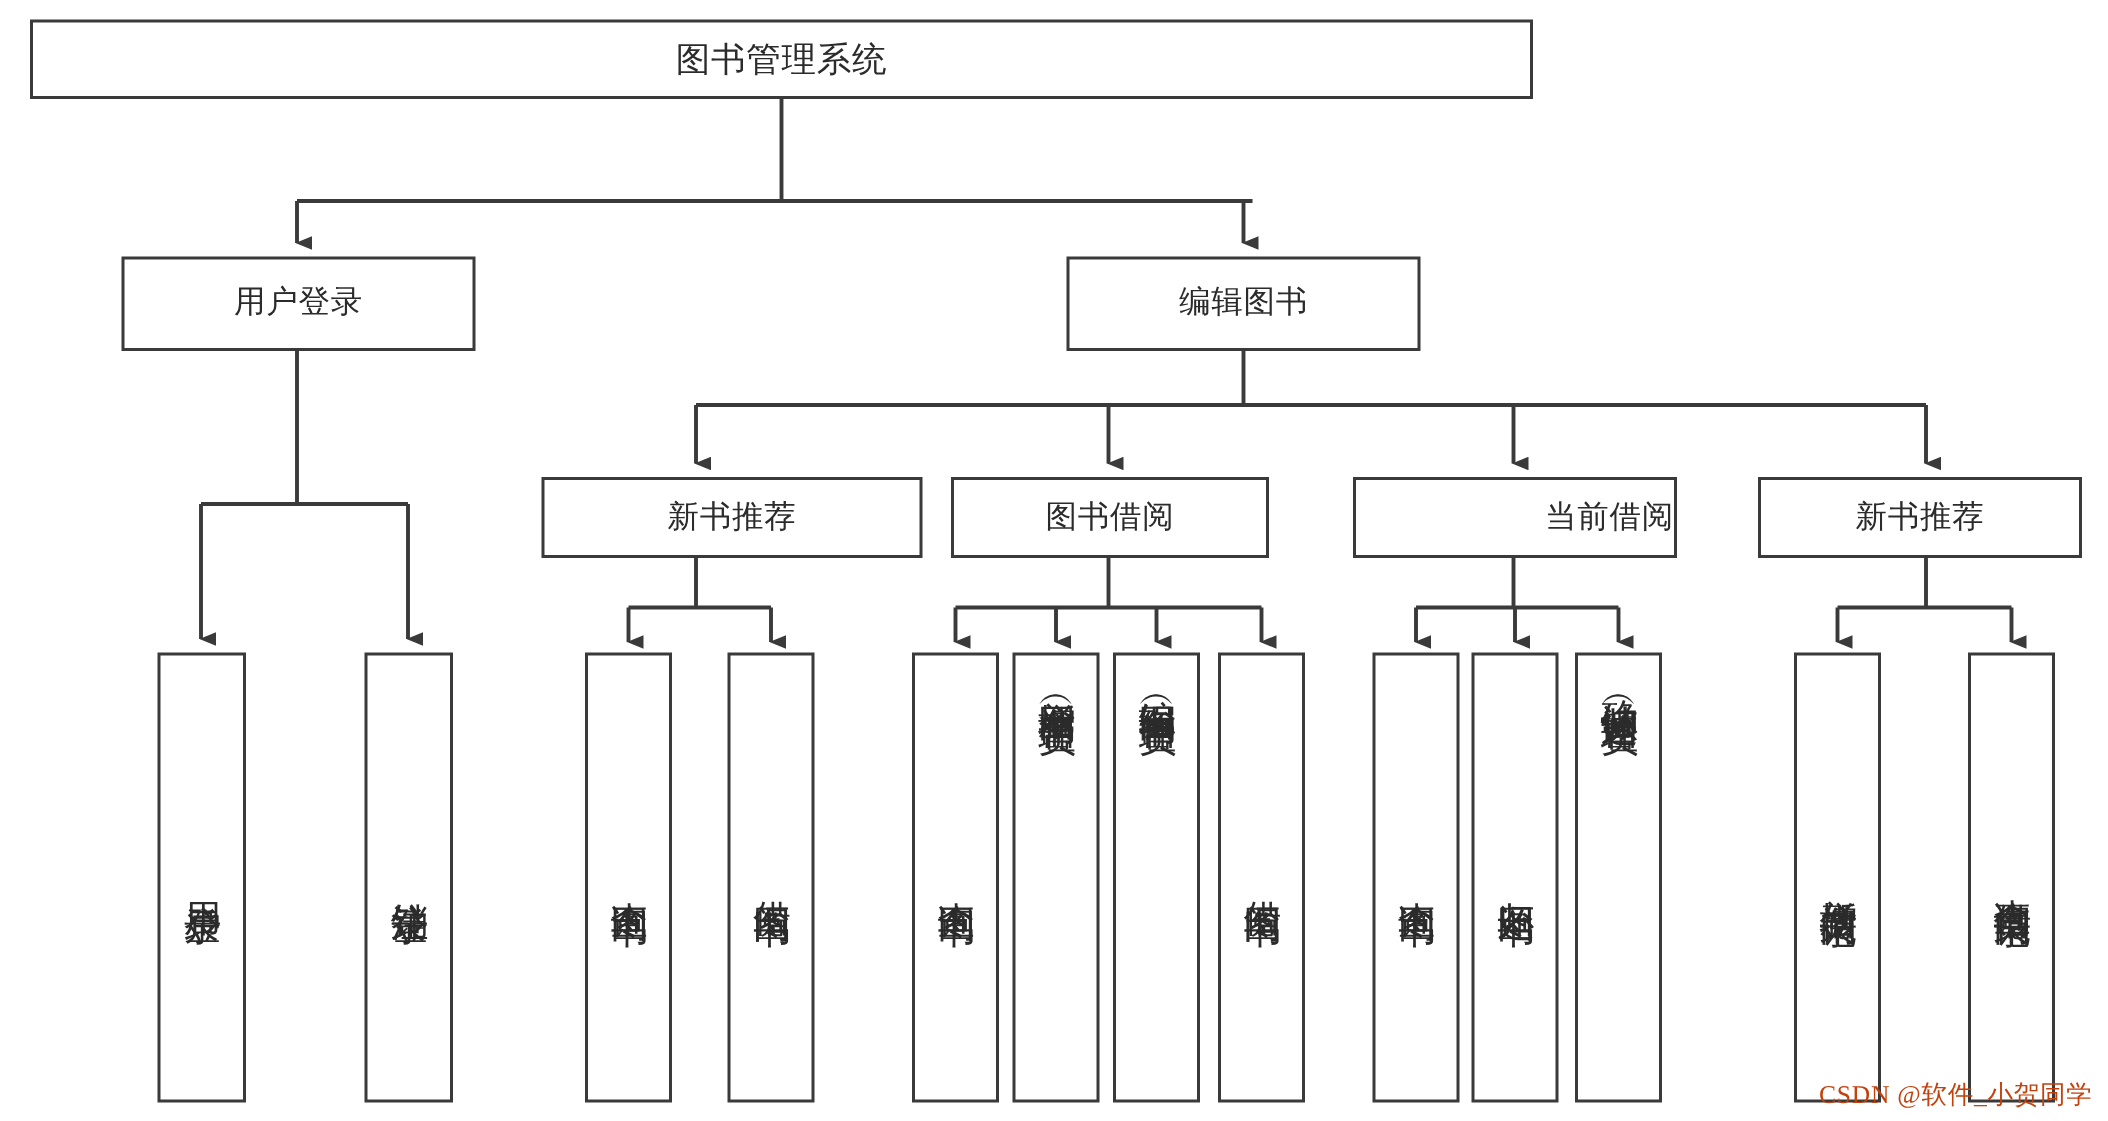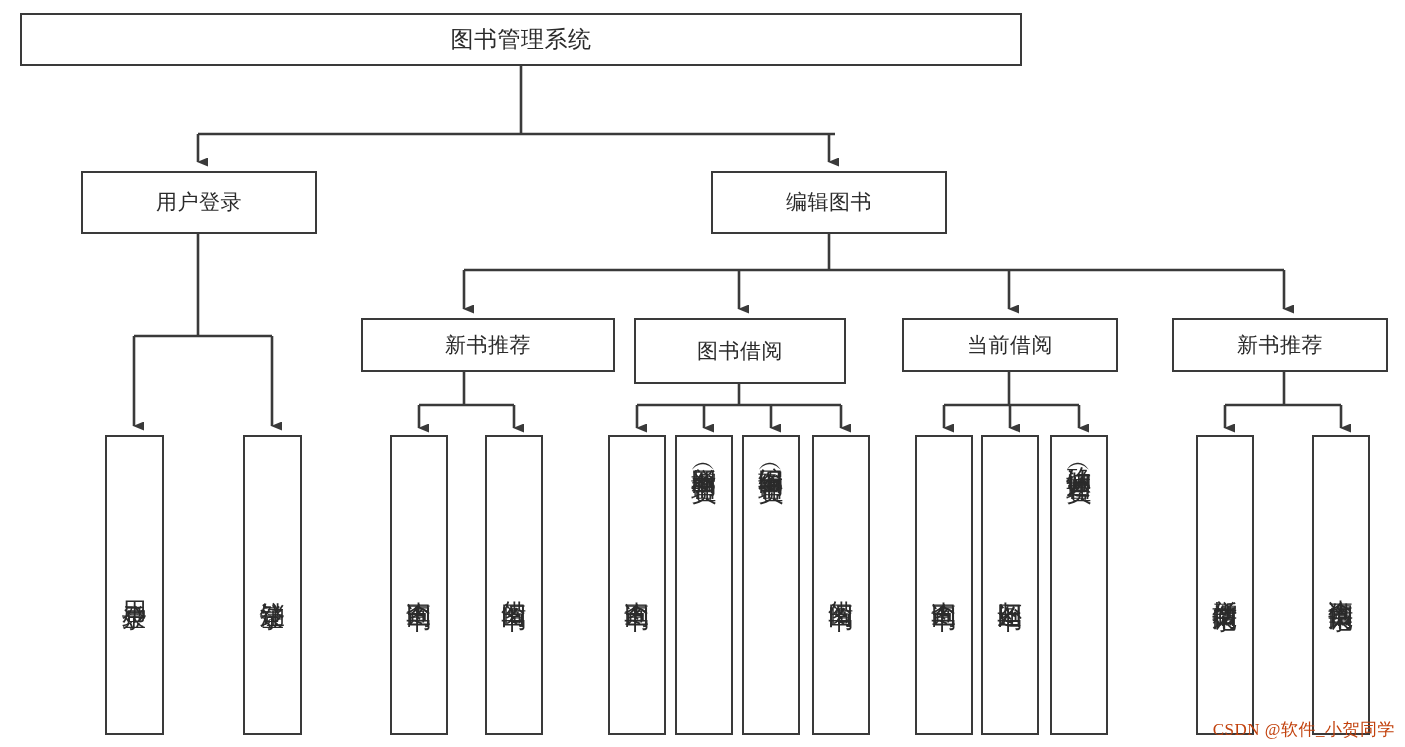--- a/index.html
+++ b/index.html
@@ -135,24 +135,24 @@
   <div class="node-box level-1" style="left:81px; top:171px; width:236px; height:63px;">
     <span class="node-label">用户登录</span>
   </div>
   <div class="node-box level-1" style="left:711px; top:171px; width:236px; height:63px;">
     <span class="node-label">编辑图书</span>
   </div>
 
   <div class="node-box level-2" style="left:361px; top:318px; width:254px; height:54px;">
     <span class="node-label">新书推荐</span>
   </div>
-  <div class="node-box level-2" style="left:634px; top:318px; width:212px; height:66px;">
+  <div class="node-box level-2" style="left:634px; top:318px; width:212px; height:54px;">
     <span class="node-label">图书借阅</span>
   </div>
-  <div class="node-box level-2" style="left:902px; top:318px; width:216px; height:54px;">
+  <div class="node-box level-2" style="left:902px; top:318px; width:216px; height:54px;justify-content:flex-end;">
     <span class="node-label">当前借阅</span>
   </div>
   <div class="node-box level-2" style="left:1172px; top:318px; width:216px; height:54px;">
     <span class="node-label">新书推荐</span>
   </div>
 
   <div class="node-box leaf align-mid" style="left:105px; top:435px; width:59px; height:300px;">
     <span class="node-label">用户登录</span>
   </div>
   <div class="node-box leaf align-mid" style="left:243px; top:435px; width:59px; height:300px;">

